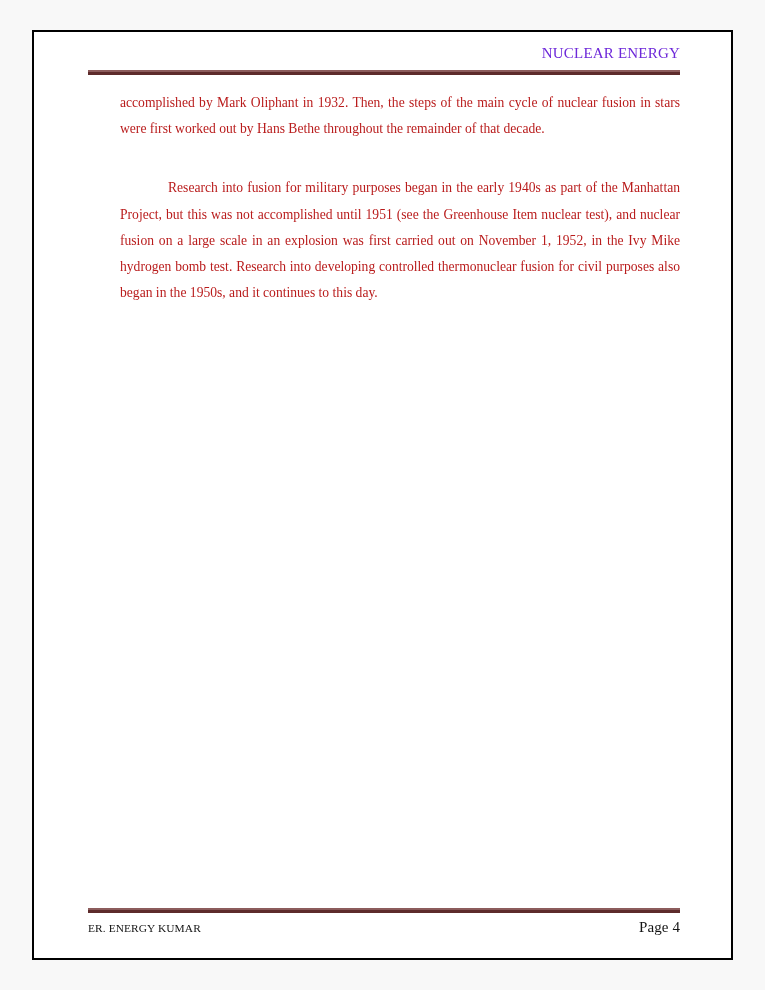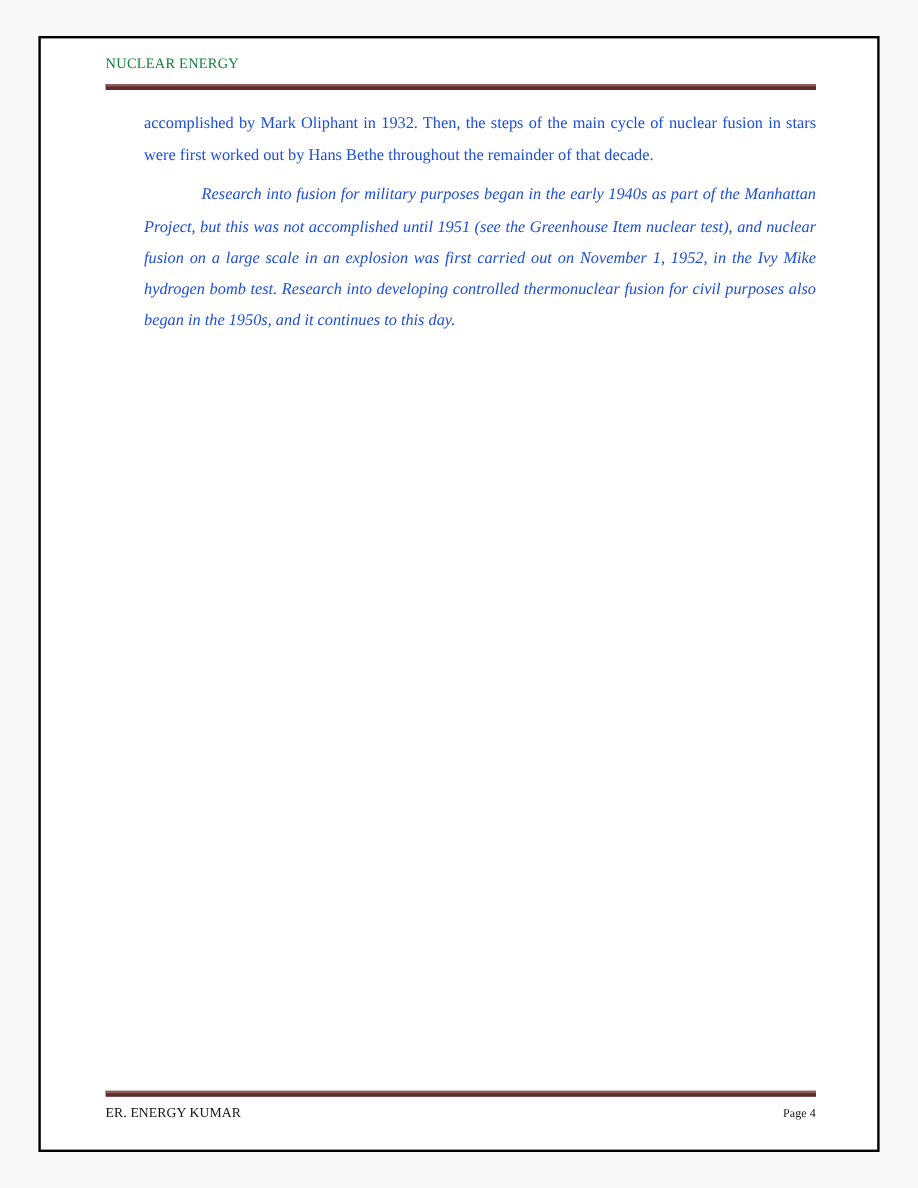--- a/index.html
+++ b/index.html
@@ -33,23 +33,23 @@
 
   
   .doc-header {
     position: absolute;
     left: 54px;
     top: 10px;
     width: 592px;
   }
   .doc-title {
     font-family: "Liberation Serif", "DejaVu Serif", serif;
-    font-size: 12px;
-    color: #15803d;
-    text-align: left;
+    font-size: 15px;
+    color: #6d28d9;
+    text-align: right;
     letter-spacing: 0.2px;
     line-height: 22px;
     white-space: nowrap;
   }
   .header-rule {
     margin-top: 6px;
     height: 5px;
     background: #5d2b2b;
     border-top: 2px solid #8c5c5c;
     box-sizing: border-box;
@@ -58,28 +58,27 @@
   
   .doc-body {
     position: absolute;
     left: 86px;
     top: 58px;
     width: 560px;
   }
   .para {
     font-size: 13.6px;
     line-height: 26.2px;
-    color: #1d4ed8;
+    color: #b91c1c;
     text-align: justify;
     text-justify: inter-word;
     margin: 0;
   }
   .para + .para {
-    margin-top: 7px;
-    font-style: italic;
+    margin-top: 33px;
   }
   .para.indented {
     text-indent: 48px;
   }
 
   
   .doc-footer {
     position: absolute;
     left: 54px;
     bottom: 22px;
@@ -98,21 +97,21 @@
     justify-content: space-between;
     font-size: 11.4px;
     line-height: 15.5px;
     color: #141414;
     letter-spacing: 0.1px;
   }
   .footer-left-block {
     display: block;
   }
   .footer-page {
-    font-size: 10px;
+    font-size: 15px;
     color: #141414;
     white-space: nowrap;
     text-align: center;
   }
 </style>
 </head>
 <body>
 
 <div class="page-sheet">
   <div class="page-inner">

